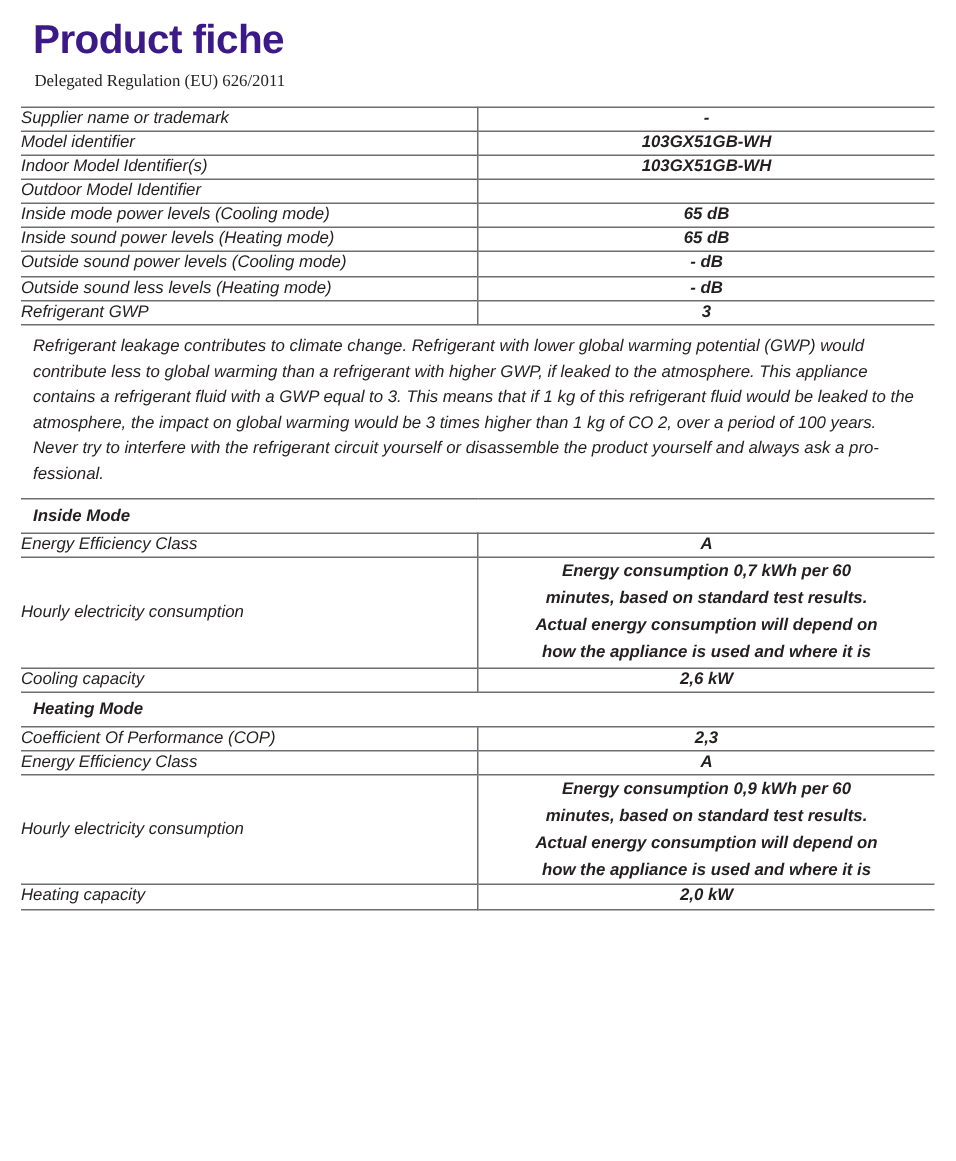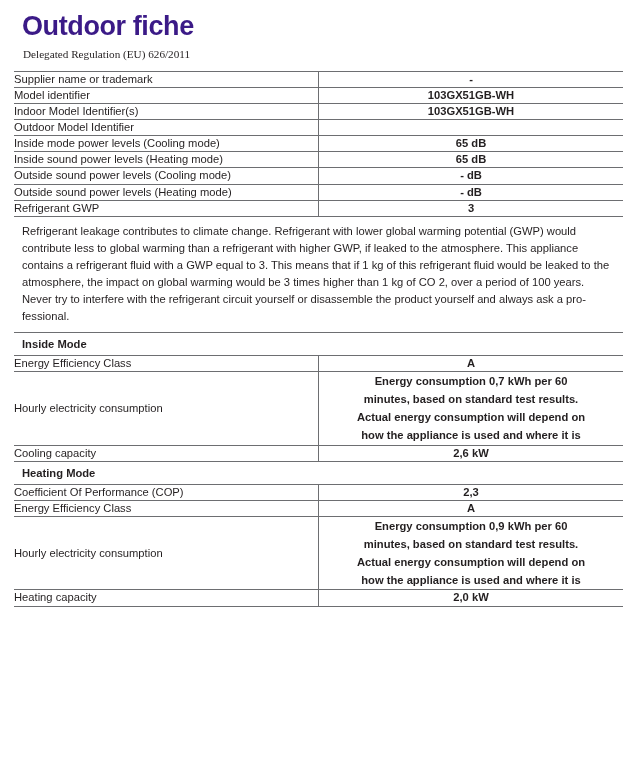--- a/index.html
+++ b/index.html
@@ -46,20 +46,21 @@
     margin-left: 14px;
     border-collapse: collapse;
     table-layout: fixed;
     font-size: 11.2px;
   }
   table.fiche td {
     border-top: 1px solid #6d6e71;
     border-bottom: 1px solid #6d6e71;
     padding: 0;
     vertical-align: middle;
+    font-style: italic;
   }
   td.label {
     width: 304px;
     border-right: 1px solid #6d6e71;
     padding: 4px 0 4px 8px;
     text-align: left;
     line-height: 1.35;
   }
   td.value {
     width: 304px;
@@ -87,21 +88,21 @@
     padding: 4px 0 4px 8px;
   }
   .ml-line { display: block; }
 </style>
 </head>
 <body>
 
 <div class="page">
 
   <div class="header">
-    <h1 class="doc-title">Outdoor fiche</h1>
+    <h1 class="doc-title">Product fiche</h1>
     <p class="doc-subtitle">Delegated Regulation (EU) 626/2011</p>
   </div>
 
   <table class="fiche">
     <tbody>
 
       <tr>
         <td class="label">Supplier name or trademark</td>
         <td class="value">-</td>
       </tr>
@@ -123,21 +124,21 @@
       </tr>
       <tr>
         <td class="label">Inside sound power levels (Heating mode)</td>
         <td class="value">65 dB</td>
       </tr>
       <tr>
         <td class="label">Outside sound power levels (Cooling mode)</td>
         <td class="value">- dB</td>
       </tr>
       <tr>
-        <td class="label">Outside sound power levels (Heating mode)</td>
+        <td class="label">Outside sound less levels (Heating mode)</td>
         <td class="value">- dB</td>
       </tr>
       <tr>
         <td class="label">Refrigerant GWP</td>
         <td class="value">3</td>
       </tr>
 
       <tr class="note-row">
         <td colspan="2">Refrigerant leakage contributes to climate change. Refrigerant with lower global warming potential (GWP) would contribute less to global warming than a refrigerant with higher GWP, if leaked to the atmosphere. This appliance contains a refrigerant fluid with a GWP equal to 3. This means that if 1 kg of this refrigerant fluid would be leaked to the atmosphere, the impact on global warming would be 3 times higher than 1 kg of CO 2, over a period of 100 years. Never try to interfere with the refrigerant circuit yourself or disassemble the product yourself and always ask a pro-fessional.</td>
       </tr>

